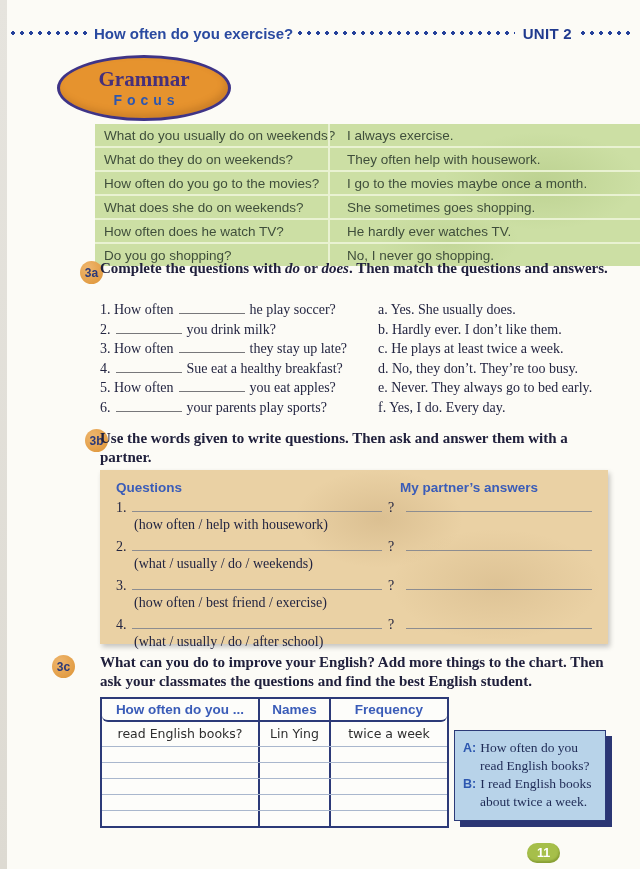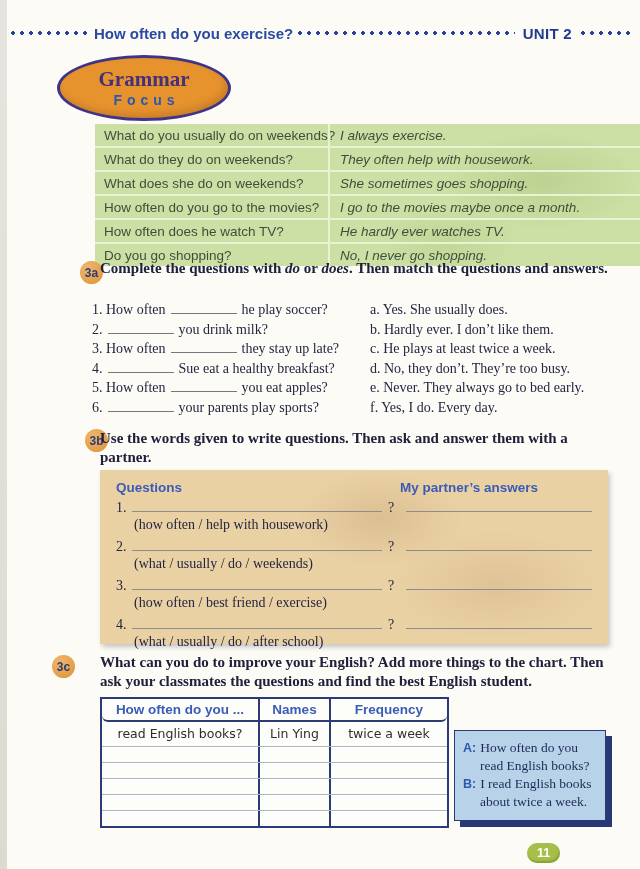--- a/index.html
+++ b/index.html
@@ -27,34 +27,34 @@
         color:#2d57b0;letter-spacing:5px;margin-top:3px;text-indent:5px;line-height:1;}
   
   .gtable{position:absolute;left:95px;top:124px;width:545px;
         background:radial-gradient(140px 70px at 82% 40%,rgba(120,150,60,.18),transparent 70%),
                    radial-gradient(100px 50px at 65% 82%,rgba(120,150,60,.12),transparent 70%),
                    #ccdfa4;}
   .g-row{display:flex;height:22px;border-bottom:2px solid #e9f2d2;align-items:center;
         font-family:"Liberation Sans",sans-serif;font-size:13.5px;color:#3f4e3b;}
   .g-row:last-child{border-bottom:none;}
   .g-q{width:224px;padding-left:9px;white-space:nowrap;}
-  .g-a{flex:1;padding-left:10px;border-left:2px solid #e9f2d2;height:100%;
-        display:flex;align-items:center;white-space:nowrap;font-style:italic;}
+  .g-a{flex:1;padding-left:17px;border-left:2px solid #e9f2d2;height:100%;
+        display:flex;align-items:center;white-space:nowrap;}
   
   .sec-badge{position:absolute;width:23px;height:23px;border-radius:50%;
         background:radial-gradient(circle at 35% 30%,#efb66e,#dd9334);
         color:#2c3a78;font-family:"Liberation Sans",sans-serif;font-weight:700;font-size:12px;
         display:flex;align-items:center;justify-content:center;}
   #badge-3a{left:52px;top:261px;margin-left:28px;} #badge-3b{left:52px;top:429px;margin-left:33px;} #badge-3c{left:52px;top:655px;}
   .sec-title{position:absolute;left:100px;width:508px;font-weight:700;font-size:15px;
         color:#20203c;line-height:19px;}
   #title-3a{top:259px;} #title-3b{top:429px;} #title-3c{top:653px;width:518px;}
   .ital{font-style:italic;}
   
-  .ex-list{position:absolute;left:92px;top:301px;width:538px;}
+  .ex-list{position:absolute;left:100px;top:301px;width:538px;}
   .ex-row{display:flex;height:19.5px;align-items:baseline;font-size:14px;color:#232541;}
   .ex-left{width:278px;display:flex;align-items:baseline;white-space:nowrap;}
   .ex-blank{display:inline-block;width:66px;border-bottom:1px solid #77777a;
         height:12px;margin:0 5px;flex:0 0 auto;}
   .ex-answer{flex:1;white-space:nowrap;}
   
   .tan-box{position:absolute;left:100px;top:470px;width:508px;height:174px;box-sizing:border-box;
         padding:10px 16px 8px 16px;box-shadow:2px 3px 5px rgba(0,0,0,.22);
         background:radial-gradient(120px 70px at 55% 28%,rgba(140,100,50,.16),transparent 70%),
                    radial-gradient(150px 80px at 78% 66%,rgba(140,100,50,.13),transparent 70%),
@@ -117,26 +117,26 @@
   <div class="gtable" id="grammar-rows">
       <div class="g-row">
         <div class="g-q">What do you usually do on weekends?</div>
         <div class="g-a">I always exercise.</div>
       </div>
       <div class="g-row">
         <div class="g-q">What do they do on weekends?</div>
         <div class="g-a">They often help with housework.</div>
       </div>
       <div class="g-row">
+        <div class="g-q">How often do you go to the movies?</div>
+        <div class="g-a">I go to the movies maybe once a month.</div>
+      </div>
+      <div class="g-row">
         <div class="g-q">What does she do on weekends?</div>
         <div class="g-a">She sometimes goes shopping.</div>
-      </div>
-      <div class="g-row">
-        <div class="g-q">How often do you go to the movies?</div>
-        <div class="g-a">I go to the movies maybe once a month.</div>
       </div>
       <div class="g-row">
         <div class="g-q">How often does he watch TV?</div>
         <div class="g-a">He hardly ever watches TV.</div>
       </div>
       <div class="g-row">
         <div class="g-q">Do you go shopping?</div>
         <div class="g-a">No, I never go shopping.</div>
       </div>
     </div>

